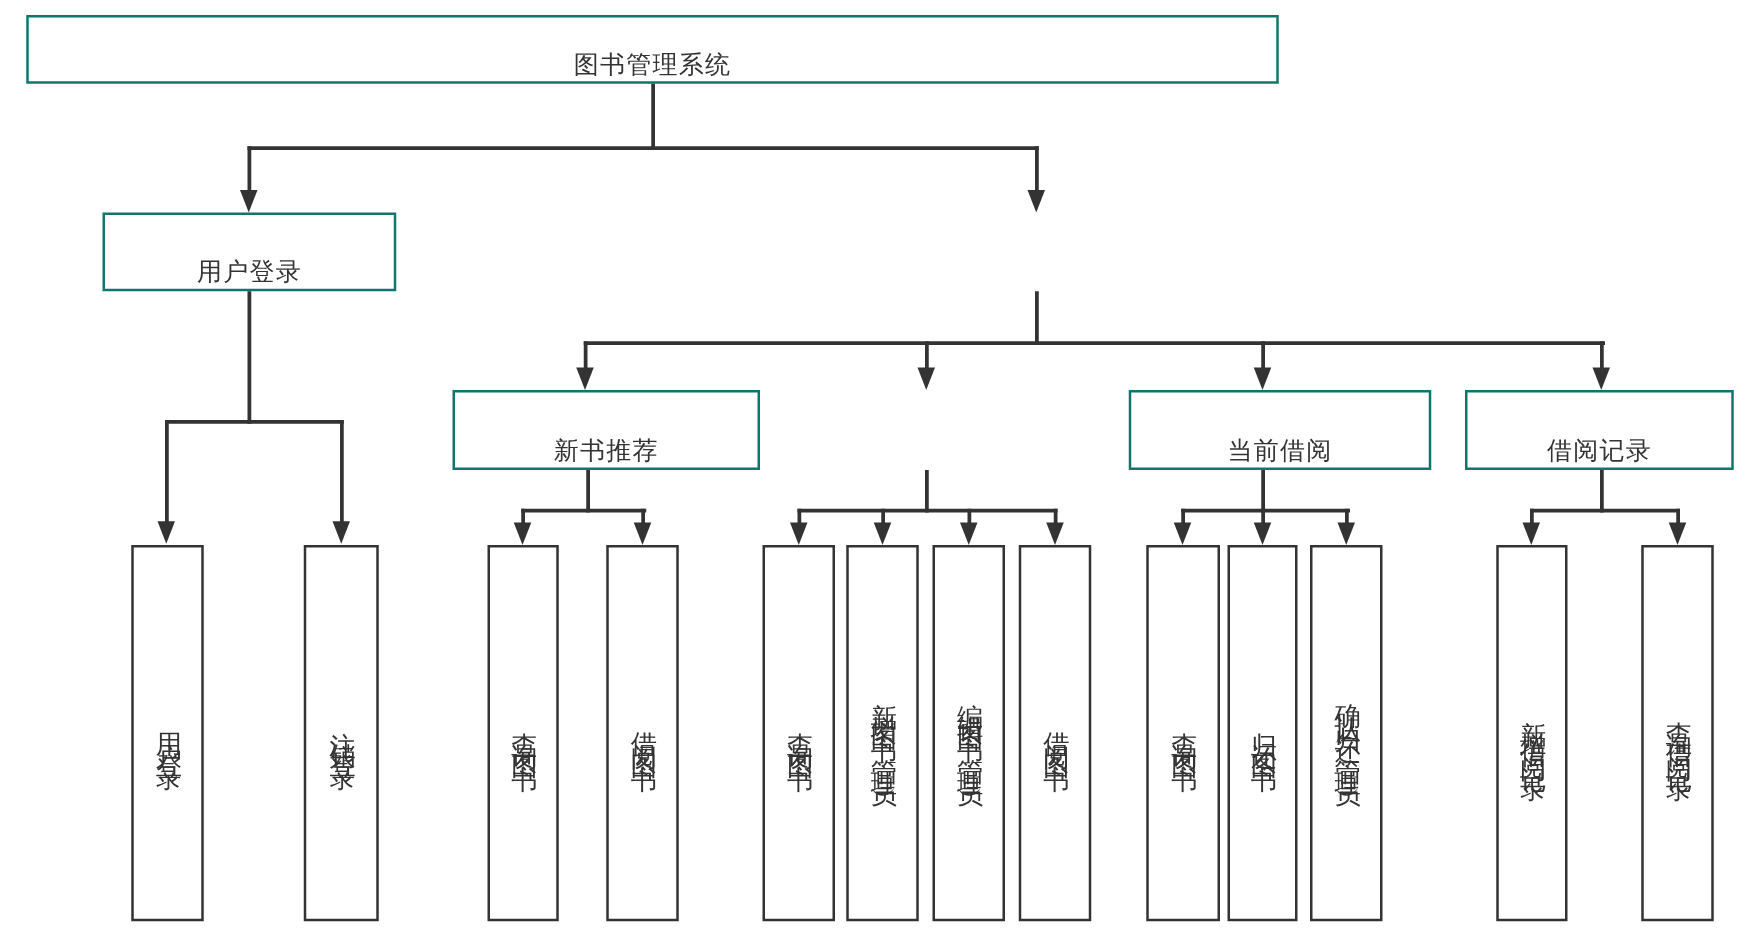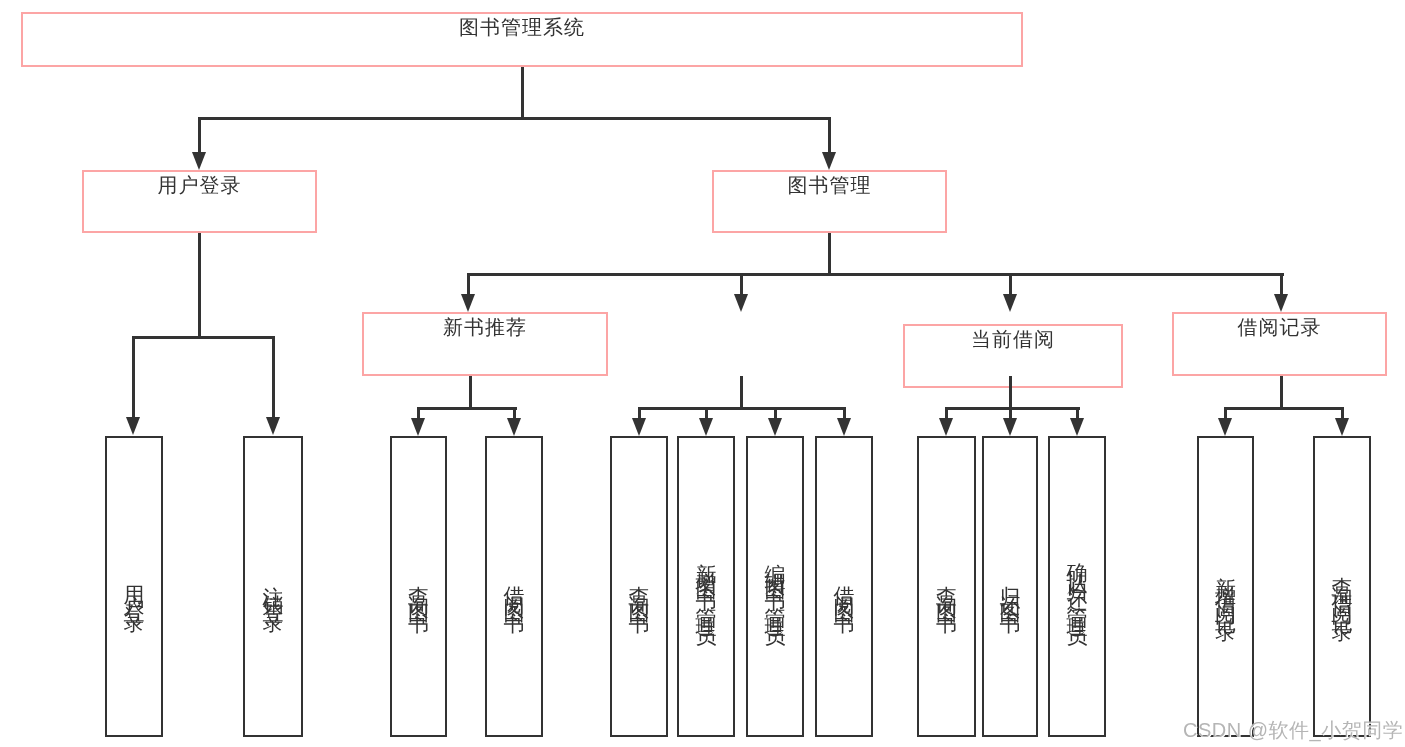--- a/index.html
+++ b/index.html
@@ -7,24 +7,24 @@
     position:relative;
     width:1405px;height:747px;
     background:#ffffff;
     font-family:"Liberation Sans","DejaVu Sans",sans-serif;
     color:#333333;
     overflow:hidden;
   }
   .box{
     position:absolute;
     box-sizing:border-box;
-    border:2px solid #fca5a5;
+    border:2px solid #0f766e;
     background:#ffffff;
     display:flex;
-    align-items:flex-start;
+    align-items:flex-end;
     justify-content:center;
     font-size:20px;
     letter-spacing:1px;
     color:#333333;
   }
   .leaf{
     position:absolute;
     box-sizing:border-box;
     border:2px solid #333333;
     background:#ffffff;
@@ -64,30 +64,27 @@
 <div class="canvas">
 
   <div class="box" style="left:21px;top:12px;width:1002px;height:55px">
     <span>图书管理系统</span>
   </div>
 
   <div class="box" style="left:82px;top:170px;width:235px;height:63px">
     <span>用户登录</span>
   </div>
 
-  <div class="box" style="left:712px;top:170px;width:235px;height:63px">
-    <span>图书管理</span>
-  </div>
 
   <div class="box" style="left:362px;top:312px;width:246px;height:64px">
     <span>新书推荐</span>
   </div>
 
 
-  <div class="box" style="left:903px;top:324px;width:220px;height:64px">
+  <div class="box" style="left:903px;top:312px;width:242px;height:64px">
     <span>当前借阅</span>
   </div>
 
   <div class="box" style="left:1172px;top:312px;width:215px;height:64px">
     <span>借阅记录</span>
   </div>
 
   <div class="leaf" style="left:105px;width:58px">
       <span>用户登录</span>
     </div>
@@ -180,15 +177,14 @@
   <div class="line" style="left:1076px;top:407px;width:3px;height:14px"></div>
   <div class="arrow" style="left:1070px;top:418px"></div>
 
   <div class="line" style="left:1280px;top:376px;width:3px;height:34px"></div>
   <div class="line" style="left:1224px;top:407px;width:120px;height:3px"></div>
   <div class="line" style="left:1224px;top:407px;width:3px;height:14px"></div>
   <div class="arrow" style="left:1218px;top:418px"></div>
   <div class="line" style="left:1341px;top:407px;width:3px;height:14px"></div>
   <div class="arrow" style="left:1335px;top:418px"></div>
 
-  <div class="watermark">CSDN @软件_小贺同学</div>
 
 </div>
 
 </body></html>

